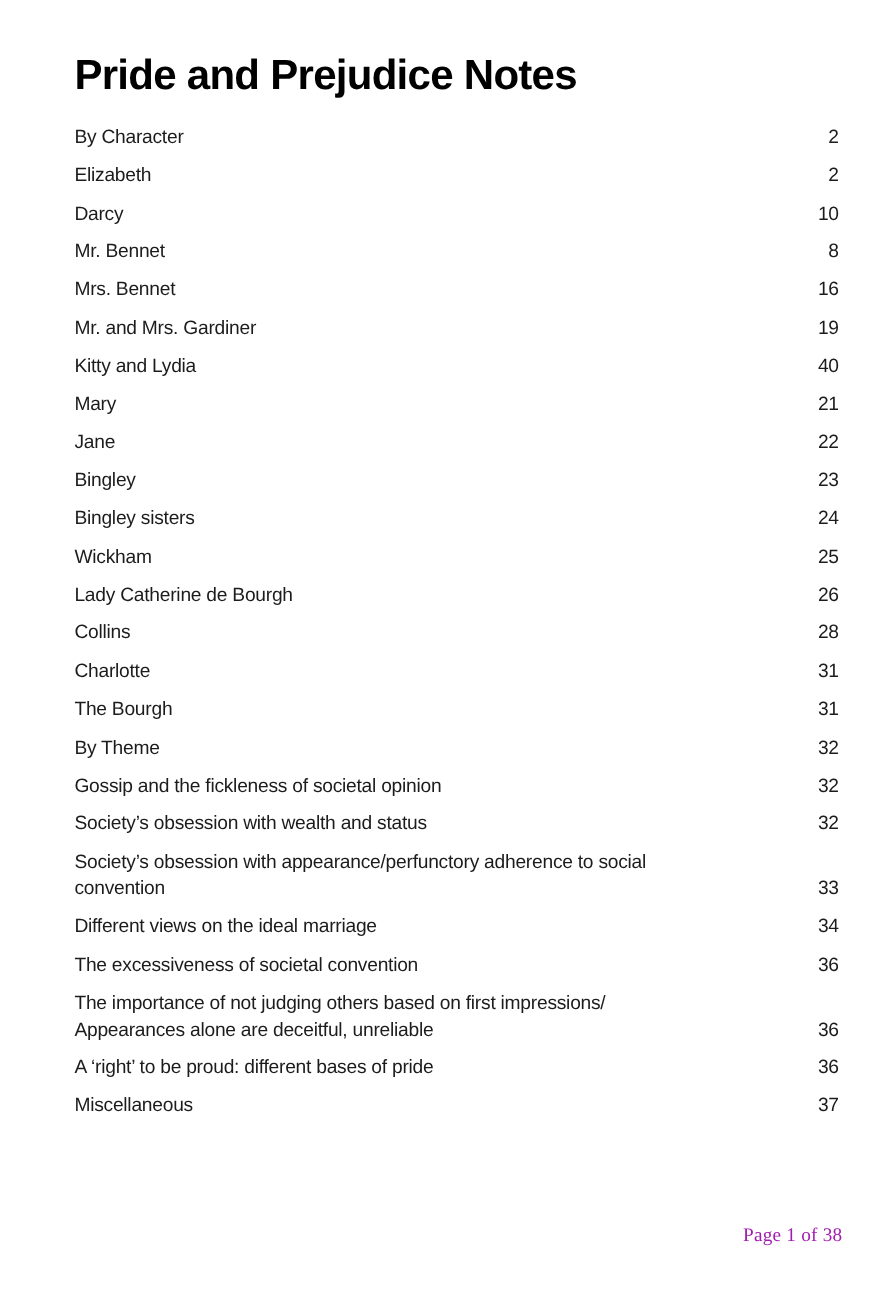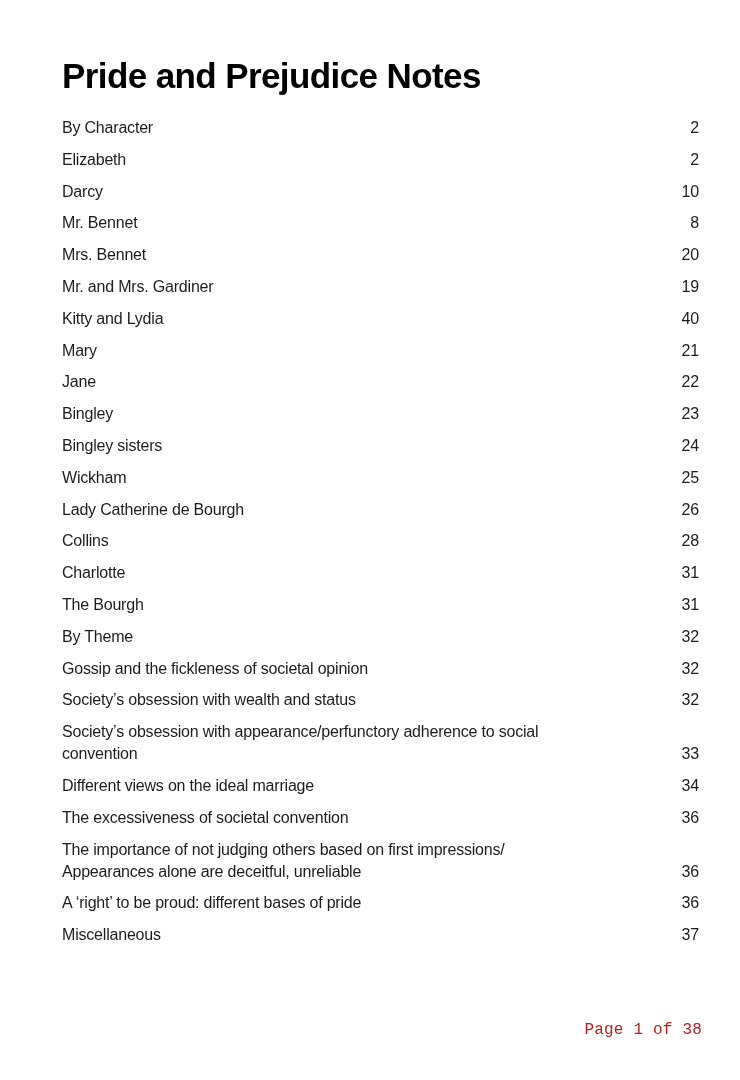--- a/index.html
+++ b/index.html
@@ -6,21 +6,21 @@
   html, body { width: 740px; height: 1080px; }
   body {
     background: #ffffff;
     font-family: "Liberation Sans", sans-serif;
     position: relative;
     overflow: hidden;
   }
   .page {
     position: absolute;
     inset: 0;
-    padding: 57px 41px 0 62px;
+    padding: 44px 41px 0 62px;
   }
   .doc-title {
     font-size: 35px;
     font-weight: 700;
     color: #000000;
     letter-spacing: -0.6px;
     line-height: 38px;
     margin-bottom: 22px;
   }
   .toc { width: 100%; }
@@ -40,23 +40,23 @@
     position: absolute;
     right: 0;
     bottom: 0;
     line-height: 22px;
     color: #1c1c1c;
   }
   .page-footer {
     position: absolute;
     top: 1021px;
     right: 38px;
-    font-family: Liberation Mono, monospace;
+    font-family: Liberation Serif, serif;
     font-size: 16px;
-    color: #b91c1c;
+    color: #a21caf;
     letter-spacing: 0.2px;
   }
 </style>
 </head>
 <body>
 
 <div class="page">
 
   <h1 class="doc-title">Pride and Prejudice Notes</h1>
 
@@ -73,21 +73,21 @@
     <div class="toc-row">
       <span class="toc-label">Darcy</span>
       <span class="toc-page">10</span>
     </div>
     <div class="toc-row">
       <span class="toc-label">Mr. Bennet</span>
       <span class="toc-page">8</span>
     </div>
     <div class="toc-row">
       <span class="toc-label">Mrs. Bennet</span>
-      <span class="toc-page">20</span>
+      <span class="toc-page">16</span>
     </div>
     <div class="toc-row">
       <span class="toc-label">Mr. and Mrs. Gardiner</span>
       <span class="toc-page">19</span>
     </div>
     <div class="toc-row">
       <span class="toc-label">Kitty and Lydia</span>
       <span class="toc-page">40</span>
     </div>
     <div class="toc-row">

